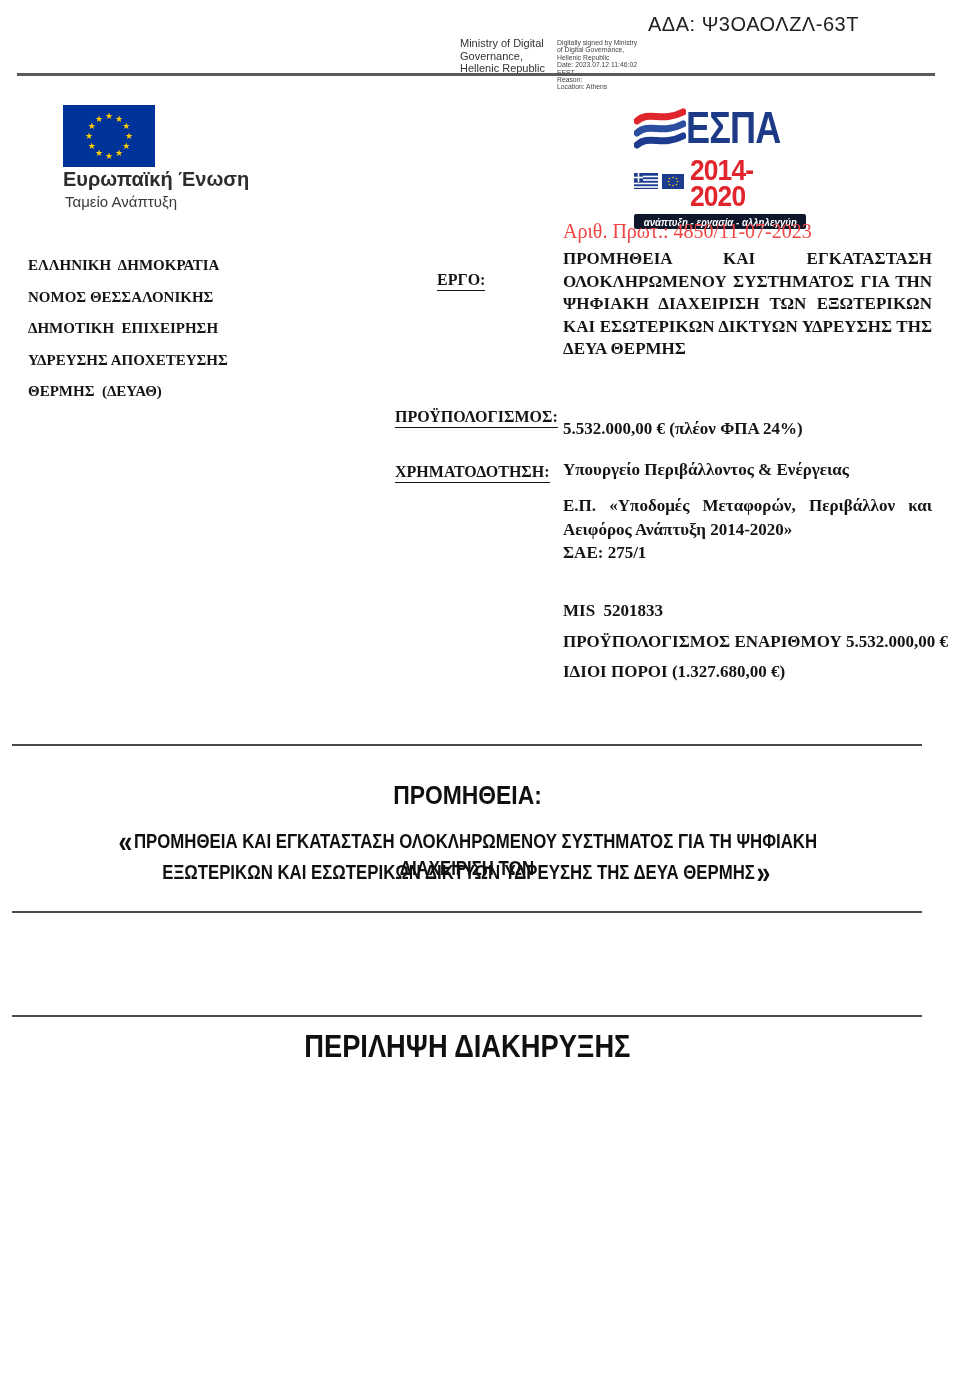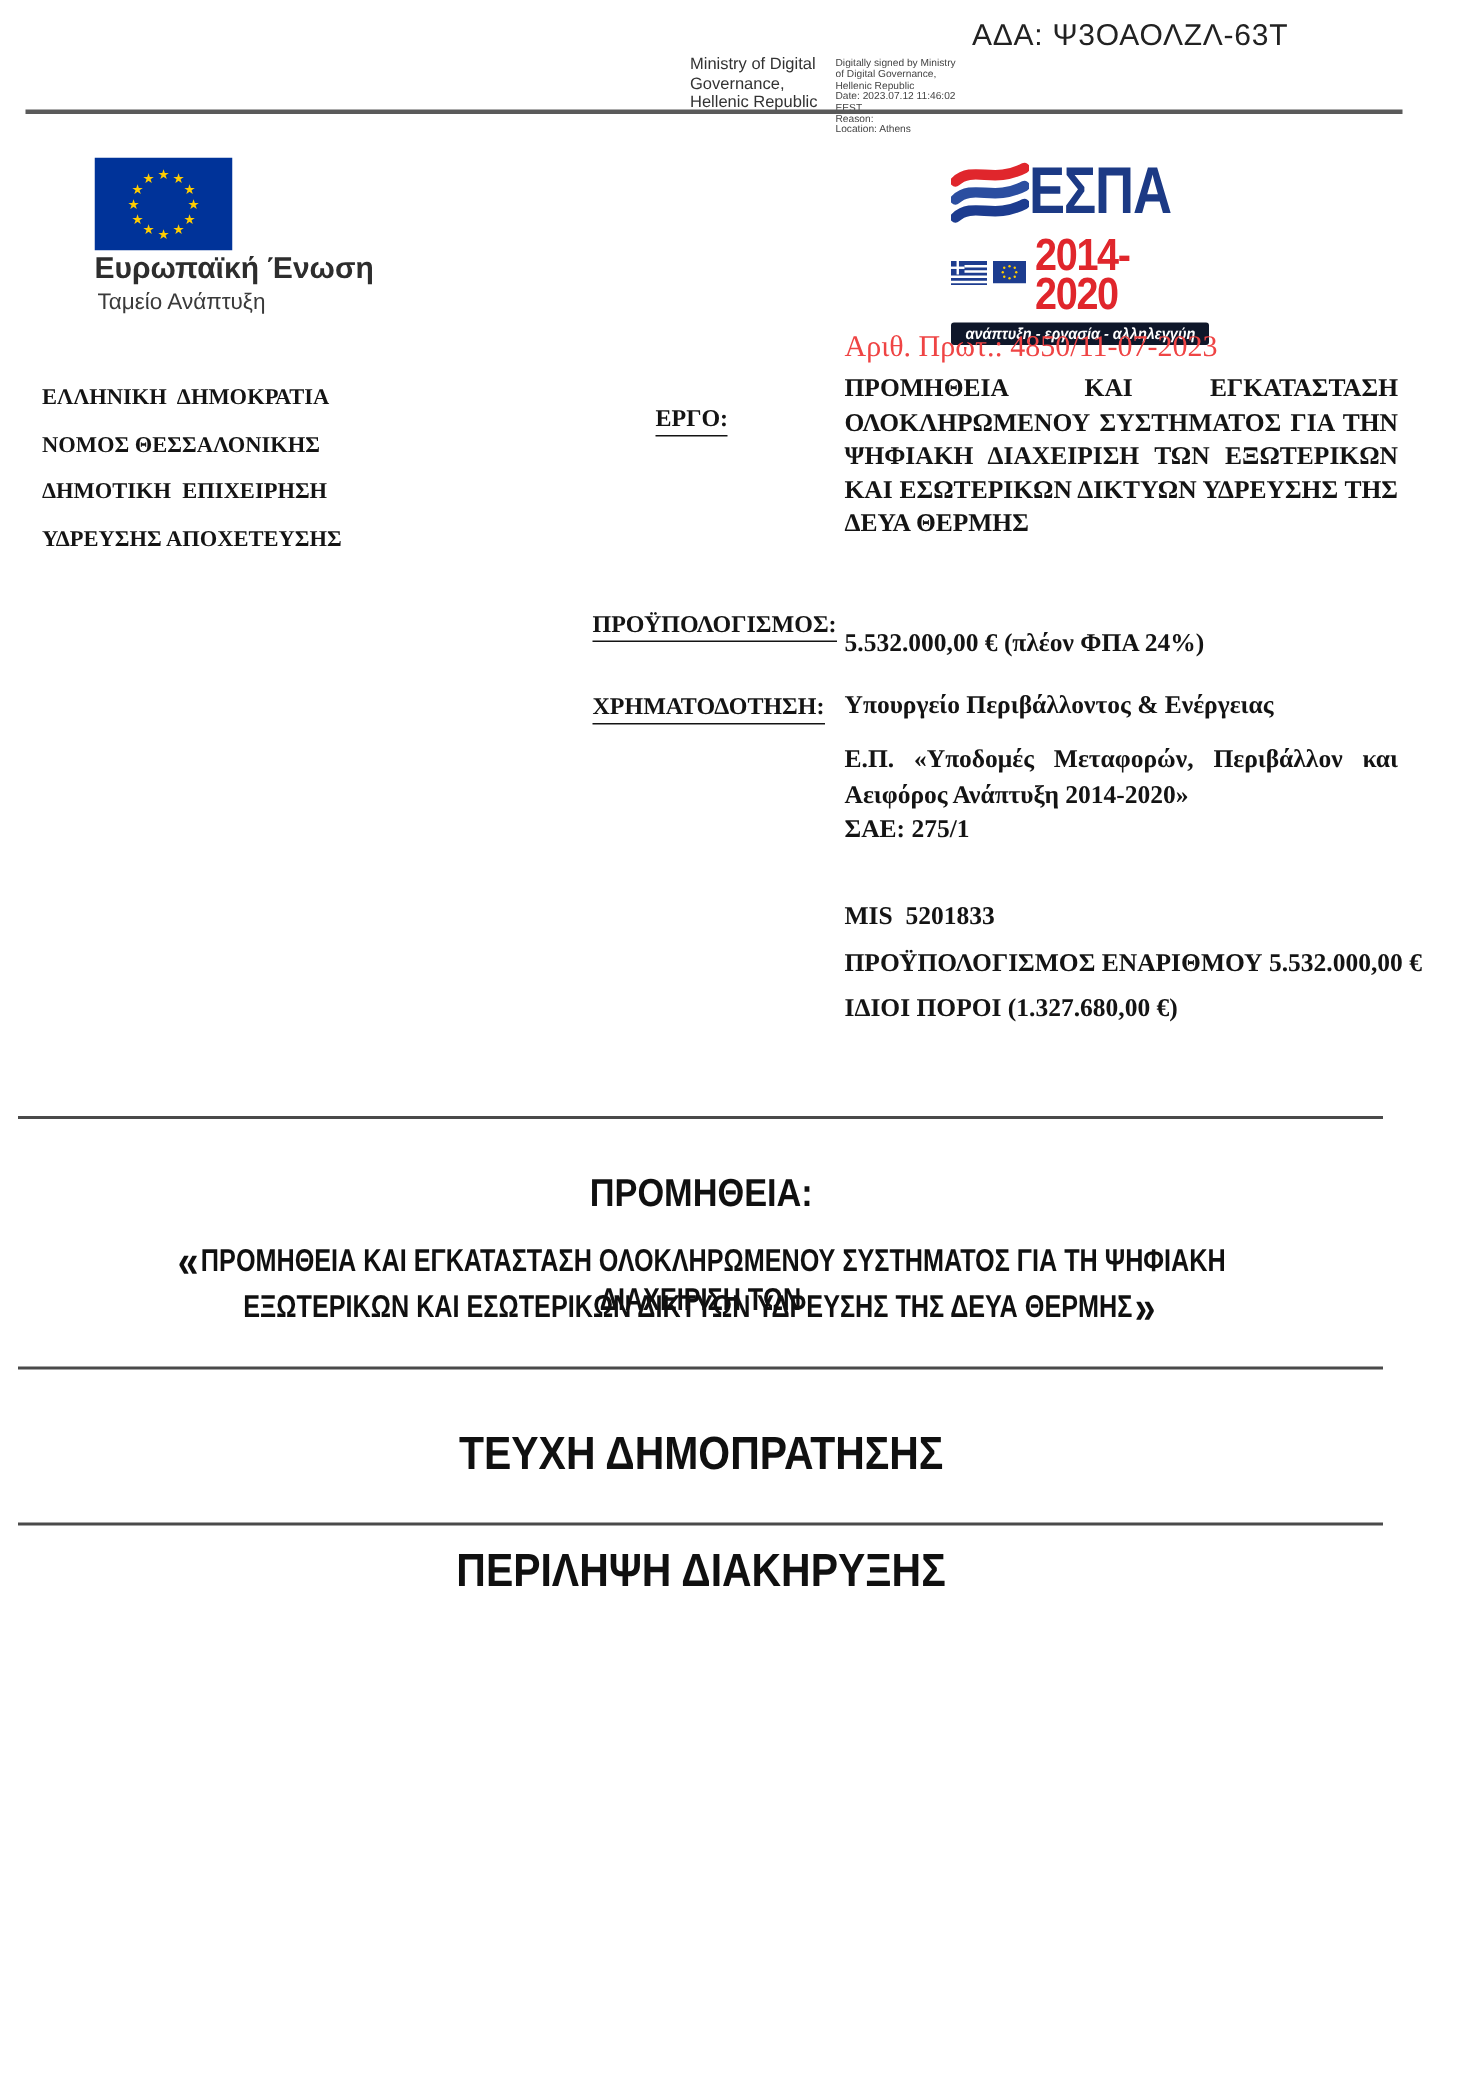--- a/index.html
+++ b/index.html
@@ -180,20 +180,21 @@
     </div>
   </div>
 
   <div class="abs protocol">Αριθ. Πρωτ.: 4850/11-07-2023</div>
 
   <div class="abs authority">
     <div>ΕΛΛΗΝΙΚΗ  ΔΗΜΟΚΡΑΤΙΑ</div>
     <div>ΝΟΜΟΣ ΘΕΣΣΑΛΟΝΙΚΗΣ</div>
     <div>ΔΗΜΟΤΙΚΗ  ΕΠΙΧΕΙΡΗΣΗ</div>
     <div>ΥΔΡΕΥΣΗΣ ΑΠΟΧΕΤΕΥΣΗΣ</div>
+    <div>ΘΕΡΜΗΣ  (ΔΕΥΑΘ)</div>
   </div>
 
   <div class="abs lbl lbl-ergo">ΕΡΓΟ:</div>
   <div class="abs project-text">ΠΡΟΜΗΘΕΙΑ ΚΑΙ ΕΓΚΑΤΑΣΤΑΣΗ ΟΛΟΚΛΗΡΩΜΕΝΟΥ ΣΥΣΤΗΜΑΤΟΣ ΓΙΑ ΤΗΝ ΨΗΦΙΑΚΗ ΔΙΑΧΕΙΡΙΣΗ ΤΩΝ ΕΞΩΤΕΡΙΚΩΝ ΚΑΙ ΕΣΩΤΕΡΙΚΩΝ ΔΙΚΤΥΩΝ ΥΔΡΕΥΣΗΣ ΤΗΣ ΔΕΥΑ ΘΕΡΜΗΣ</div>
 
   <div class="abs lbl lbl-budget">ΠΡΟΫΠΟΛΟΓΙΣΜΟΣ:</div>
   <div class="abs val budget-val">5.532.000,00 € (πλέον ΦΠΑ 24%)</div>
 
   <div class="abs lbl lbl-fund">ΧΡΗΜΑΤΟΔΟΤΗΣΗ:</div>
   <div class="abs val f0">Υπουργείο Περιβάλλοντος &amp; Ενέργειας</div>
@@ -211,23 +212,20 @@
 
   <div class="abs centerband quote-line ql1">
     <span class="vnarrow"><span class="gq">«</span><span>ΠΡΟΜΗΘΕΙΑ ΚΑΙ ΕΓΚΑΤΑΣΤΑΣΗ ΟΛΟΚΛΗΡΩΜΕΝΟΥ ΣΥΣΤΗΜΑΤΟΣ ΓΙΑ ΤΗ ΨΗΦΙΑΚΗ ΔΙΑΧΕΙΡΙΣΗ ΤΩΝ</span></span>
   </div>
   <div class="abs centerband quote-line ql2">
     <span class="vnarrow"><span>ΕΞΩΤΕΡΙΚΩΝ ΚΑΙ ΕΣΩΤΕΡΙΚΩΝ ΔΙΚΤΥΩΝ ΥΔΡΕΥΣΗΣ ΤΗΣ ΔΕΥΑ ΘΕΡΜΗΣ</span><span class="gq">»</span></span>
   </div>
 
   <div class="abs divider d2"></div>
 
-  <div class="abs centerband h-tender">
-    <span class="narrow">ΤΕΥΧΗ ΔΗΜΟΠΡΑΤΗΣΗΣ</span>
-  </div>
 
   <div class="abs divider d3"></div>
 
   <div class="abs centerband h-summary">
     <span class="narrow">ΠΕΡΙΛΗΨΗ ΔΙΑΚΗΡΥΞΗΣ</span>
   </div>
 
 </div>
 
 </body></html>

